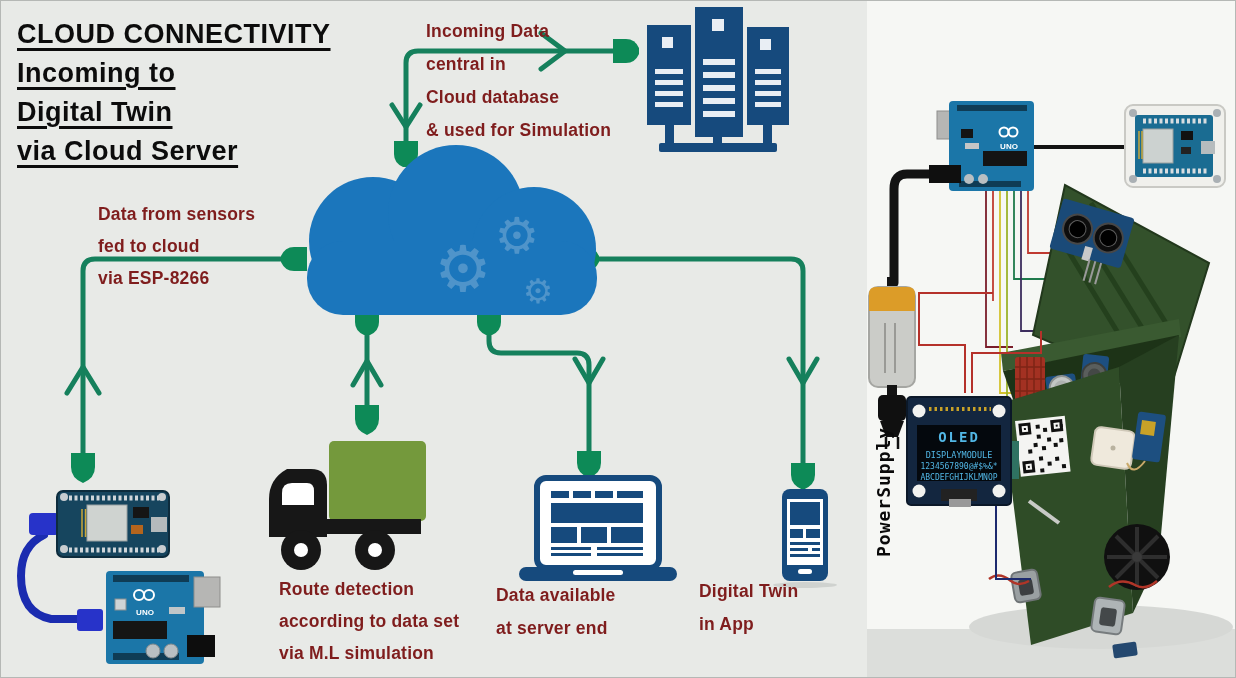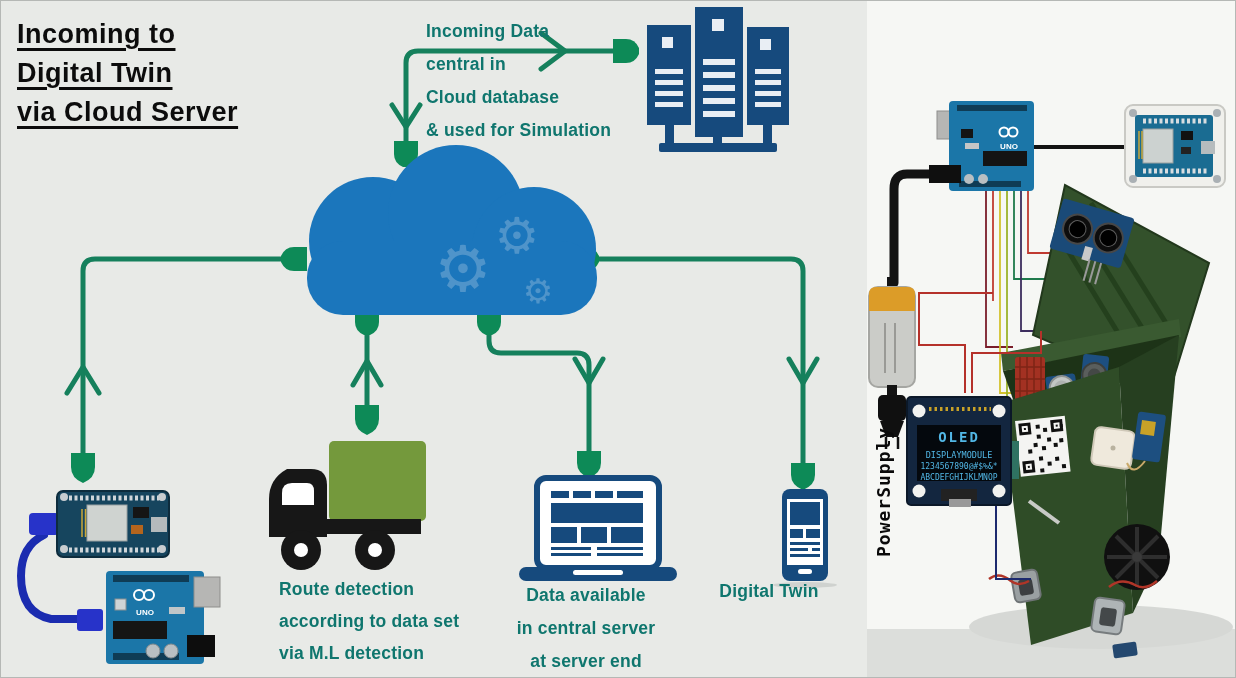--- a/index.html
+++ b/index.html
@@ -9,24 +9,24 @@
     font-family:"Liberation Sans",sans-serif;
   }
   .panel-white{position:absolute;left:866px;top:0;width:370px;height:630px;background:#f6f7f4;}
   .strip-bottom{position:absolute;left:866px;top:628px;width:370px;height:50px;background:#dcdedb;}
   svg.overlay{position:absolute;left:0;top:0;width:1236px;height:678px;}
   .title{
     position:absolute;left:16px;top:14px;
     font-weight:bold;font-size:27px;line-height:39px;color:#0c0c0c;letter-spacing:.5px;
   }
   .title div{text-decoration:underline;text-underline-offset:5px;text-decoration-thickness:2.5px;}
-  .cap{position:absolute;font-weight:bold;font-size:17.5px;color:#0f766e;letter-spacing:.2px;}
+  .cap{position:absolute;font-weight:bold;font-size:17.5px;color:#7f1d1d;letter-spacing:.2px;}
   .cap div{line-height:33px;white-space:nowrap;}
   .cap.tight div{line-height:32px;}
-  .center{text-align:center;}
+  .center{text-align:left;}
   .ps-label{
     position:absolute;left:872px;top:556px;width:140px;height:26px;
     transform:rotate(-90deg);transform-origin:0 0;
     font-family:"DejaVu Sans Mono",monospace;font-weight:bold;font-size:18px;color:#0a0a0a;
     letter-spacing:1px;white-space:nowrap;
   }
 </style>
 </head>
 <body>
 
@@ -370,43 +370,49 @@
       <rect x="114" y="598" width="11" height="11" fill="#cfd4d6" stroke="#8a8f91"></rect>
       <circle cx="152" cy="650" r="7" fill="#b9bfc2" stroke="#848a8c"></circle>
         <circle cx="170" cy="650" r="7" fill="#b9bfc2" stroke="#848a8c"></circle>
       <circle cx="138" cy="594" r="5" fill="none" stroke="#fff" stroke-width="2"></circle>
       <circle cx="148" cy="594" r="5" fill="none" stroke="#fff" stroke-width="2"></circle>
       <text x="144" y="614" text-anchor="middle" font-size="8" font-weight="bold" fill="#ffffff">UNO</text>
     </g>
   </svg>
 
   <div class="title">
+    <div>CLOUD CONNECTIVITY</div>
     <div>Incoming to</div>
     <div>Digital Twin</div>
     <div>via Cloud Server</div>
   </div>
 
   <div class="cap" style="left:425px;top:14px;">
     <div>Incoming Data</div>
     <div>central in</div>
     <div>Cloud database</div>
     <div>&amp; used for Simulation</div>
   </div>
 
+  <div class="cap tight" style="left:97px;top:197px;">
+    <div>Data from sensors</div>
+    <div>fed to cloud</div>
+    <div>via ESP-8266</div>
+  </div>
 
   <div class="cap tight" style="left:278px;top:572px;">
     <div>Route detection</div>
     <div>according to data set</div>
-    <div>via M.L detection</div>
+    <div>via M.L simulation</div>
   </div>
 
   <div class="cap center" style="left:495px;top:578px;width:180px;">
     <div>Data available</div>
-    <div>in central server</div>
     <div>at server end</div>
   </div>
 
   <div class="cap center" style="left:698px;top:574px;width:140px;">
     <div>Digital Twin</div>
+    <div>in App</div>
   </div>
 
   <div class="ps-label">PowerSupply</div>
 </div>
 
 </body></html>

